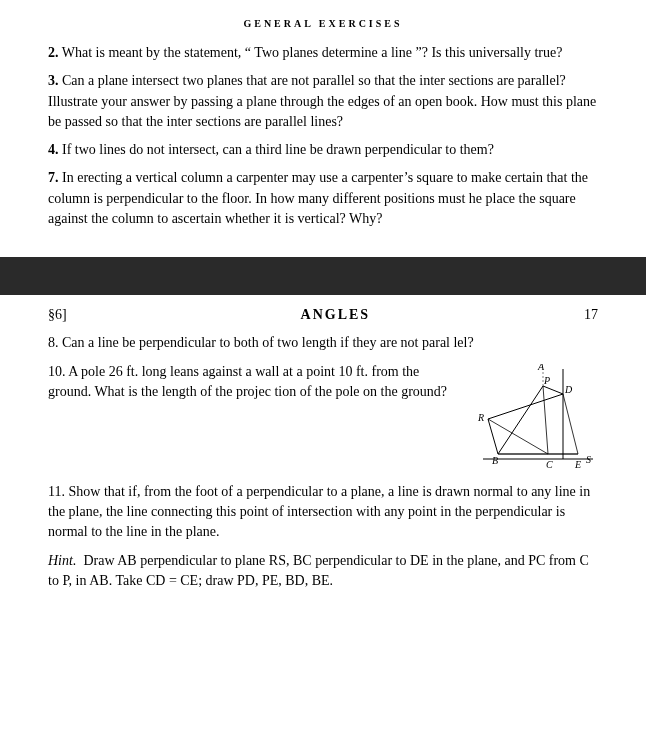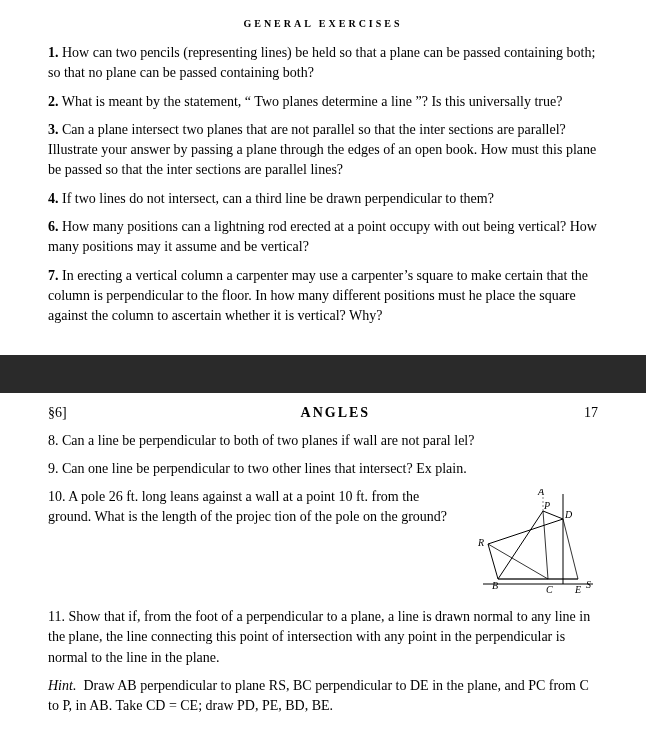--- a/index.html
+++ b/index.html
@@ -112,45 +112,37 @@
     }
   </style>
 </head>
 <body>
 
 <div class="page-top">
   <div class="page-title">GENERAL  EXERCISES</div>
 
   <ol class="exercise-list">
 
-    <li class="exercise-item">
-      <span class="num">1.</span>
-      <span>How can two pencils (representing lines) be held so that a plane can be passed containing both; so that no plane can be passed containing both?</span>
-    </li>
 
     <li class="exercise-item">
       <span class="num">2.</span>
       <span>What is meant by the statement, “ Two planes determine a line ”?  Is this universally true?</span>
     </li>
 
     <li class="exercise-item">
       <span class="num">3.</span>
       <span>Can a plane intersect two planes that are not parallel so that the inter­ sections are parallel?  Illustrate your answer by passing a plane through the edges of an open book.  How must this plane be passed so that the inter­ sections are parallel lines?</span>
     </li>
 
     <li class="exercise-item">
       <span class="num">4.</span>
       <span>If two lines do not intersect, can a third line be drawn perpendicular to them?</span>
     </li>
 
 
-    <li class="exercise-item">
-      <span class="num">6.</span>
-      <span>How many positions can a lightning rod erected at a point occupy with­ out being vertical?  How many positions may it assume and be vertical?</span>
-    </li>
 
     <li class="exercise-item">
       <span class="num">7.</span>
       <span>In erecting a vertical column a carpenter may use a carpenter’s square to make certain that the column is perpendicular to the floor.  In how many different positions must he place the square against the column to ascertain whether it is vertical?  Why?</span>
     </li>
 
   </ol>
 </div>
 
 <div class="dark-band"></div>
@@ -159,27 +151,23 @@
   <div class="page-header-line">
     <span class="section-label">§6]</span>
     <span class="section-title">ANGLES</span>
     <span class="page-num">17</span>
   </div>
 
   <ol class="bottom-exercises">
 
     <li class="bottom-exercise-item">
       <span class="num">8.</span>
-      <span>Can a line be perpendicular to both of two planes if wall are not paral­ lel?</span>
-    </li>
-
-    <li class="bottom-exercise-item">
-      <span class="num">9.</span>
-      <span>Can one line be perpendicular to two other lines that intersect?  Ex­ plain.</span>
-    </li>
+      <span>Can a line be perpendicular to both of two length if they are not paral­ lel?</span>
+    </li>
+
 
     <li class="bottom-exercise-item clearfix">
       <div class="diagram-float">
         <svg viewBox="0 0 130 110" xmlns="http://www.w3.org/2000/svg">
 
           <line x1="95" y1="5" x2="95" y2="95" stroke="#000" stroke-width="1"></line>
 
           <line x1="15" y1="95" x2="125" y2="95" stroke="#000" stroke-width="1"></line>
 
           <line x1="30" y1="90" x2="75" y2="22" stroke="#000" stroke-width="1"></line>

